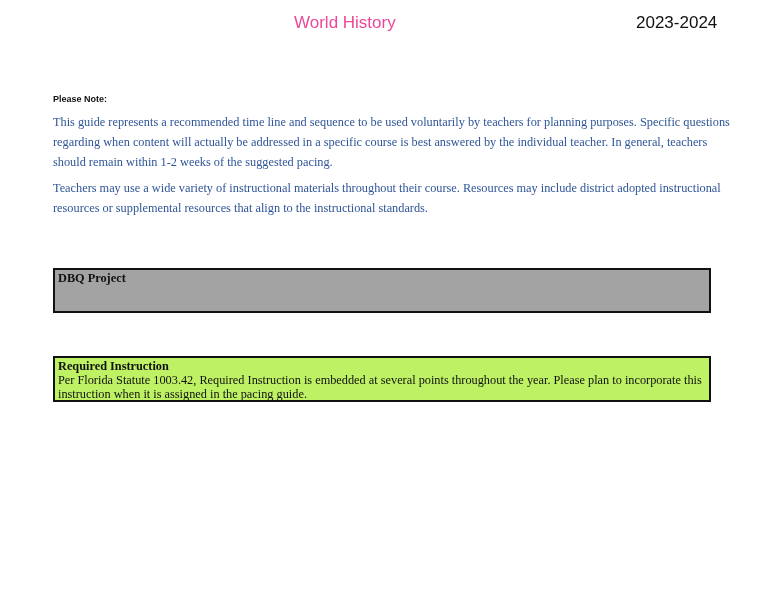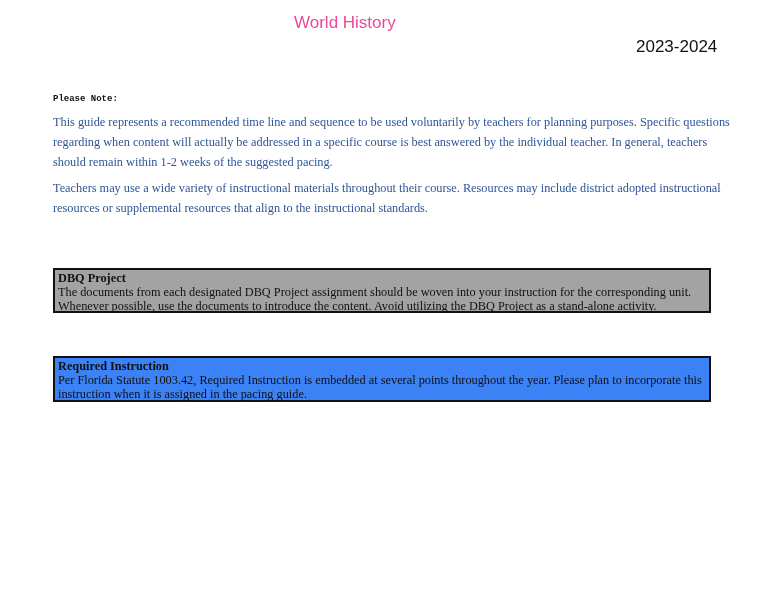--- a/index.html
+++ b/index.html
@@ -1,38 +1,37 @@
 <!DOCTYPE html>
 <html><head>
 <meta charset="utf-8">
 <style>
   html, body { margin:0; padding:0; background:#ffffff; }
   body { width:768px; height:593px; position:relative; overflow:hidden; font-family:"Liberation Serif", serif; }
   .hdr-title { position:absolute; left:294px; top:13px; font-family:"Liberation Sans", sans-serif; font-size:17px; color:#ec4899; }
-  .hdr-year { position:absolute; left:636px; top:13px; font-family:"Liberation Sans", sans-serif; font-size:17px; color:#111;margin-top:24px; }
-  .note-label { position:absolute; left:53px; top:94px; font-family:Liberation Mono, monospace; font-weight:bold; font-size:9px; color:#111; }
+  .hdr-year { position:absolute; left:636px; top:13px; font-family:"Liberation Sans", sans-serif; font-size:17px; color:#111; }
+  .note-label { position:absolute; left:53px; top:94px; font-family:Liberation Sans, sans-serif; font-weight:bold; font-size:9px; color:#111; }
   .para { position:absolute; left:53px; width:680px; font-size:12.3px; line-height:20px; color:#2f5597; }
   .p1 { top:112px; }
   .p2 { top:178px; }
   .box { position:absolute; left:53px; width:658px; border:2px solid #111; font-size:12.3px; line-height:14px; color:#111; padding:1px 0 0 3px; box-sizing:border-box; }
   .box .title { font-weight:bold; }
   .dbq { top:268px; height:45px; background:#a3a3a3; }
-  .req { top:356px; height:46px; background:#3b82f6; }
+  .req { top:356px; height:46px; background:#bef264; }
 </style>
 </head>
 <body>
 
 <div class="hdr-title">World History</div>
 <div class="hdr-year">2023-2024</div>
 
 <div class="note-label">Please Note:</div>
 <div class="para p1">This guide represents a recommended time line and sequence to be used voluntarily by teachers for planning purposes.  Specific questions regarding when content will actually be addressed in a specific course is best answered by the individual teacher.  In general, teachers should remain within 1-2 weeks of the suggested pacing.</div>
 <div class="para p2">Teachers may use a wide variety of instructional materials throughout their course. Resources may include district adopted instructional resources or supplemental resources that align to the instructional standards.</div>
 
 <div class="box dbq">
   <div class="title">DBQ Project</div>
-  <div>The documents from each designated DBQ Project assignment should be woven into your instruction for the corresponding unit. Whenever possible, use the documents to introduce the content.  Avoid utilizing the DBQ Project as a stand-alone activity.</div>
 </div>
 
 <div class="box req">
   <div class="title">Required Instruction</div>
   <div>Per Florida Statute 1003.42, Required Instruction is embedded at several points throughout the year.  Please plan to incorporate this instruction when it is assigned in the pacing guide.</div>
 </div>
 
 </body></html>

